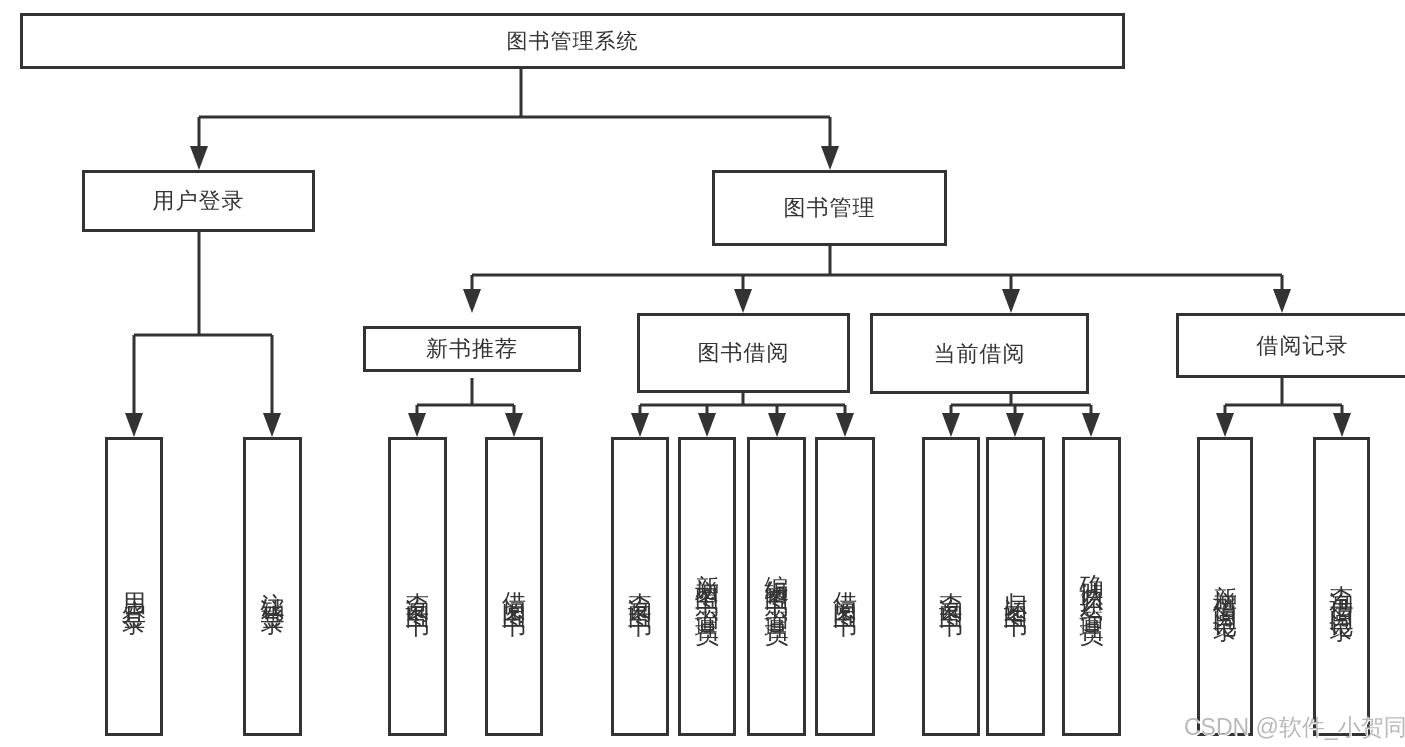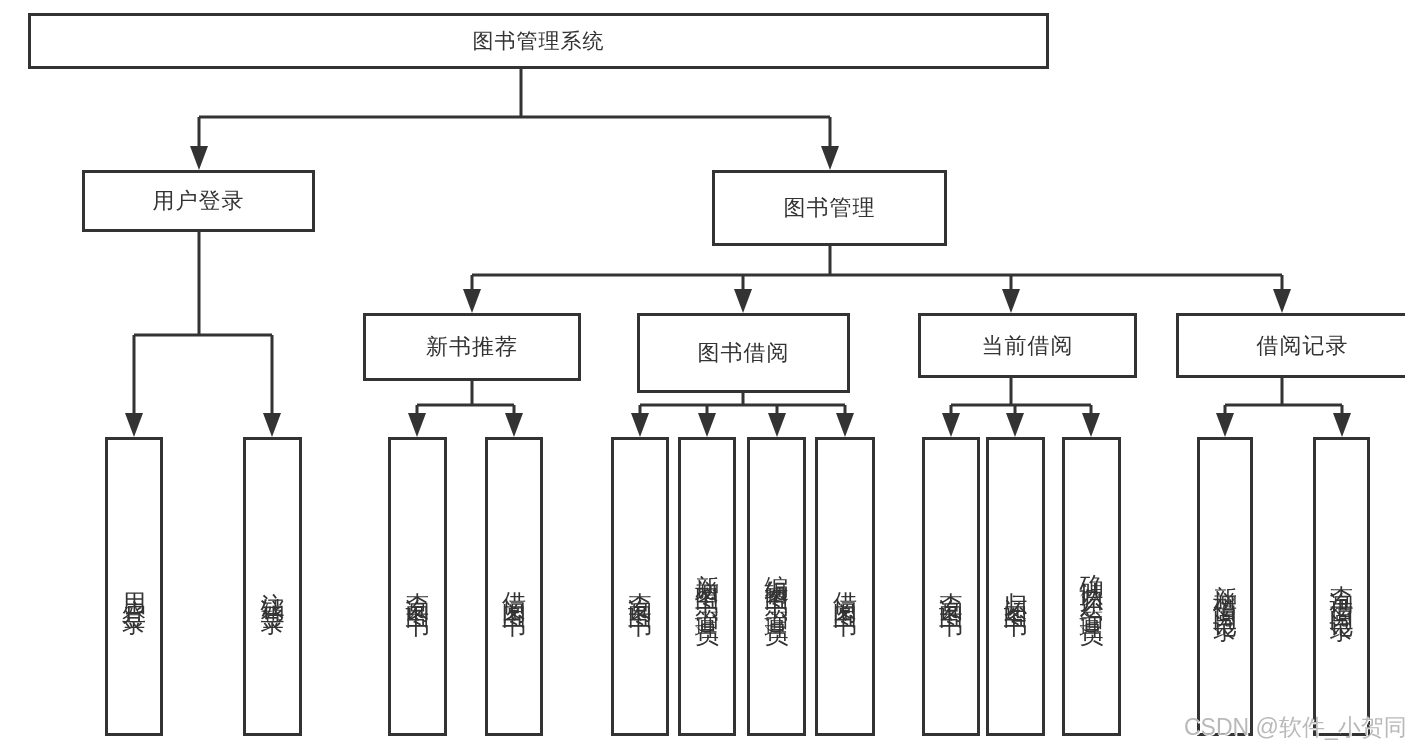--- a/index.html
+++ b/index.html
@@ -102,38 +102,38 @@
       <polygon points="768,413 786,413 777,437"></polygon>
       <polygon points="836,413 854,413 845,437"></polygon>
       <polygon points="942,413 960,413 951,437"></polygon>
       <polygon points="1006,413 1024,413 1015,437"></polygon>
       <polygon points="1082,413 1100,413 1091,437"></polygon>
       <polygon points="1216,413 1234,413 1225,437"></polygon>
       <polygon points="1333,413 1351,413 1342,437"></polygon>
     </g>
   </svg>
 
-  <div class="hbox root-box" style="left:28px;top:13px;width:1021px;height:56px">
+  <div class="hbox root-box" style="left:20px;top:13px;width:1105px;height:56px">
     <span class="hlbl">图书管理系统</span>
   </div>
 
   <div class="hbox" style="left:82px;top:170px;width:233px;height:62px">
     <span class="hlbl">用户登录</span>
   </div>
   <div class="hbox" style="left:712px;top:170px;width:235px;height:76px">
     <span class="hlbl">图书管理</span>
   </div>
 
-  <div class="hbox" style="left:363px;top:313px;width:218px;height:68px">
+  <div class="hbox" style="left:363px;top:326px;width:218px;height:46px">
     <span class="hlbl">新书推荐</span>
   </div>
   <div class="hbox" style="left:637px;top:313px;width:213px;height:80px">
     <span class="hlbl">图书借阅</span>
   </div>
-  <div class="hbox" style="left:918px;top:313px;width:219px;height:65px">
+  <div class="hbox" style="left:870px;top:313px;width:219px;height:81px">
     <span class="hlbl">当前借阅</span>
   </div>
   <div class="hbox" style="left:1176px;top:313px;width:253px;height:65px">
     <span class="hlbl">借阅记录</span>
   </div>
 
   <div class="vbox" style="left:105px;width:58px">
     <span class="vlbl">用户登录</span>
   </div>
   <div class="vbox" style="left:243px;width:59px">

